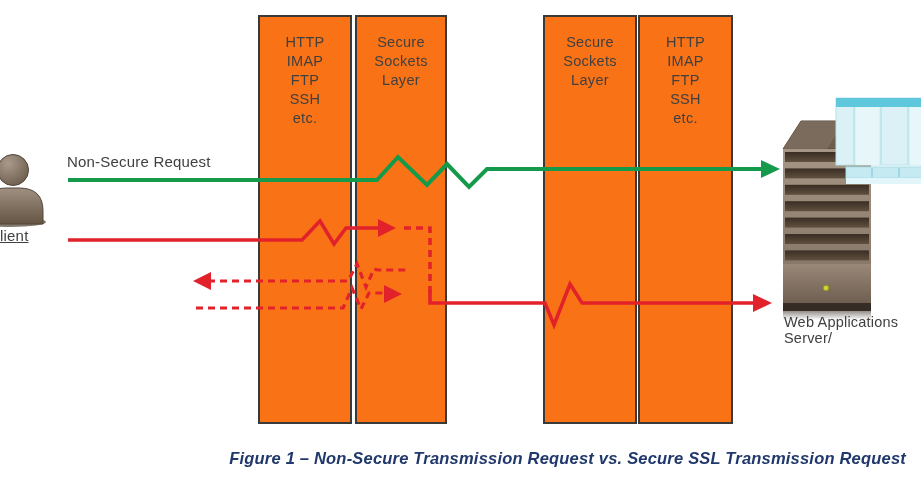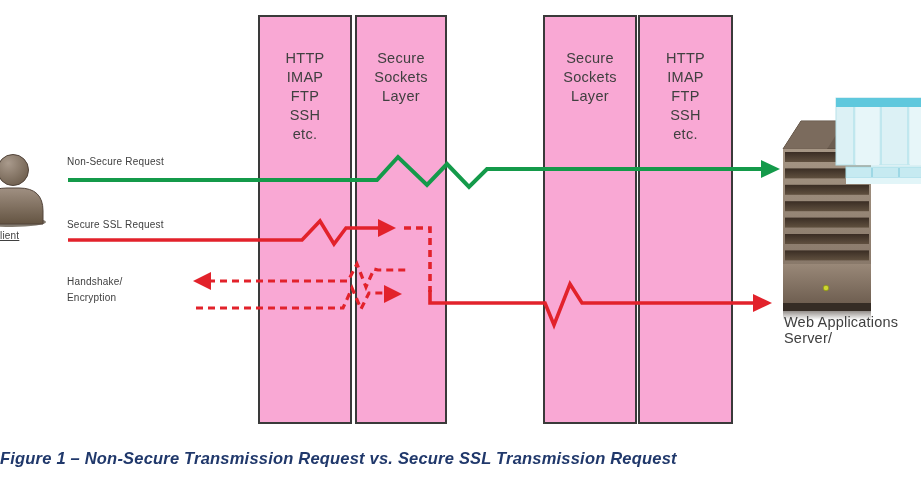--- a/index.html
+++ b/index.html
@@ -2,42 +2,42 @@
 <html><head>
 <meta charset="utf-8">
 <style>
   html,body{margin:0;padding:0;background:#ffffff;}
   .stage{
     position:relative;width:921px;height:484px;background:#ffffff;
     overflow:hidden;font-family:"Liberation Sans",sans-serif;
   }
   .col{
     position:absolute;top:15px;height:409px;box-sizing:border-box;
-    border:2px solid #3a3a3a;background:#f9a8d4;text-align:center;
-    padding-top:32px;color:#404040;font-size:14.5px;line-height:19px;
+    border:2px solid #3a3a3a;background:#f97316;text-align:center;
+    padding-top:16px;color:#404040;font-size:14.5px;line-height:19px;
     letter-spacing:.3px;
   }
   .col span{display:block;}
   .c0{left:258px;width:94px;}
   .c1{left:355px;width:92px;}
   .c2{left:448px;width:94px;}
   .c3{left:543px;width:94px;}
   .c4{left:638px;width:95px;}
   .flow-label{
-    position:absolute;color:#404040;font-size:10px;line-height:16px;
+    position:absolute;color:#404040;font-size:15px;line-height:16px;
     white-space:nowrap;letter-spacing:.2px;
   }
   .lbl-nonsecure{left:67px;top:154px;}
   .lbl-ssl{left:67px;top:217px;}
   .lbl-handshake{left:67px;top:274px;}
   .lbl-client{left:0px;top:228px;text-decoration:underline;}
   .lbl-server{left:784px;top:314px;font-size:14.5px;}
   .overlay{position:absolute;left:0;top:0;width:921px;height:484px;}
   .caption{
-    position:absolute;left:0;top:449px;width:906px;text-align:left;
+    position:absolute;left:0;top:449px;width:906px;text-align:right;
     font-size:16.5px;font-style:italic;font-weight:bold;color:#20386b;
     letter-spacing:.2px;
   }
 </style>
 </head>
 <body>
 
 <div class="stage">
 
   <div class="col c0">
@@ -156,25 +156,20 @@
       <polyline points="208,281 348,281 357,264 366,287 374,269 378,270 407,270" fill="none" stroke="#e2222b" stroke-width="3.2" stroke-dasharray="7 5"></polyline>
       <polygon points="211,272 193,281 211,290" fill="#e2222b"></polygon>
     </g>
     <g>
       <polyline points="196,308 343,308 352,288 361,309 369,293 384,293" fill="none" stroke="#e2222b" stroke-width="3.2" stroke-dasharray="7 5"></polyline>
       <polygon points="384,285 402,294 384,303" fill="#e2222b"></polygon>
     </g>
   </svg>
 
   <div class="flow-label lbl-nonsecure">Non-Secure Request</div>
-  <div class="flow-label lbl-ssl">Secure SSL Request</div>
-  <div class="flow-label lbl-handshake">
-    <span style="display:block">Handshake/</span>
-    <span style="display:block">Encryption</span>
-  </div>
   <div class="flow-label lbl-client">lient</div>
   <div class="flow-label lbl-server">
     <span style="display:block">Web Applications</span>
     <span style="display:block">Server/</span>
   </div>
 
   <div class="caption">Figure 1 – Non-Secure Transmission Request vs. Secure SSL Transmission Request</div>
 </div>
 
 </body></html>

